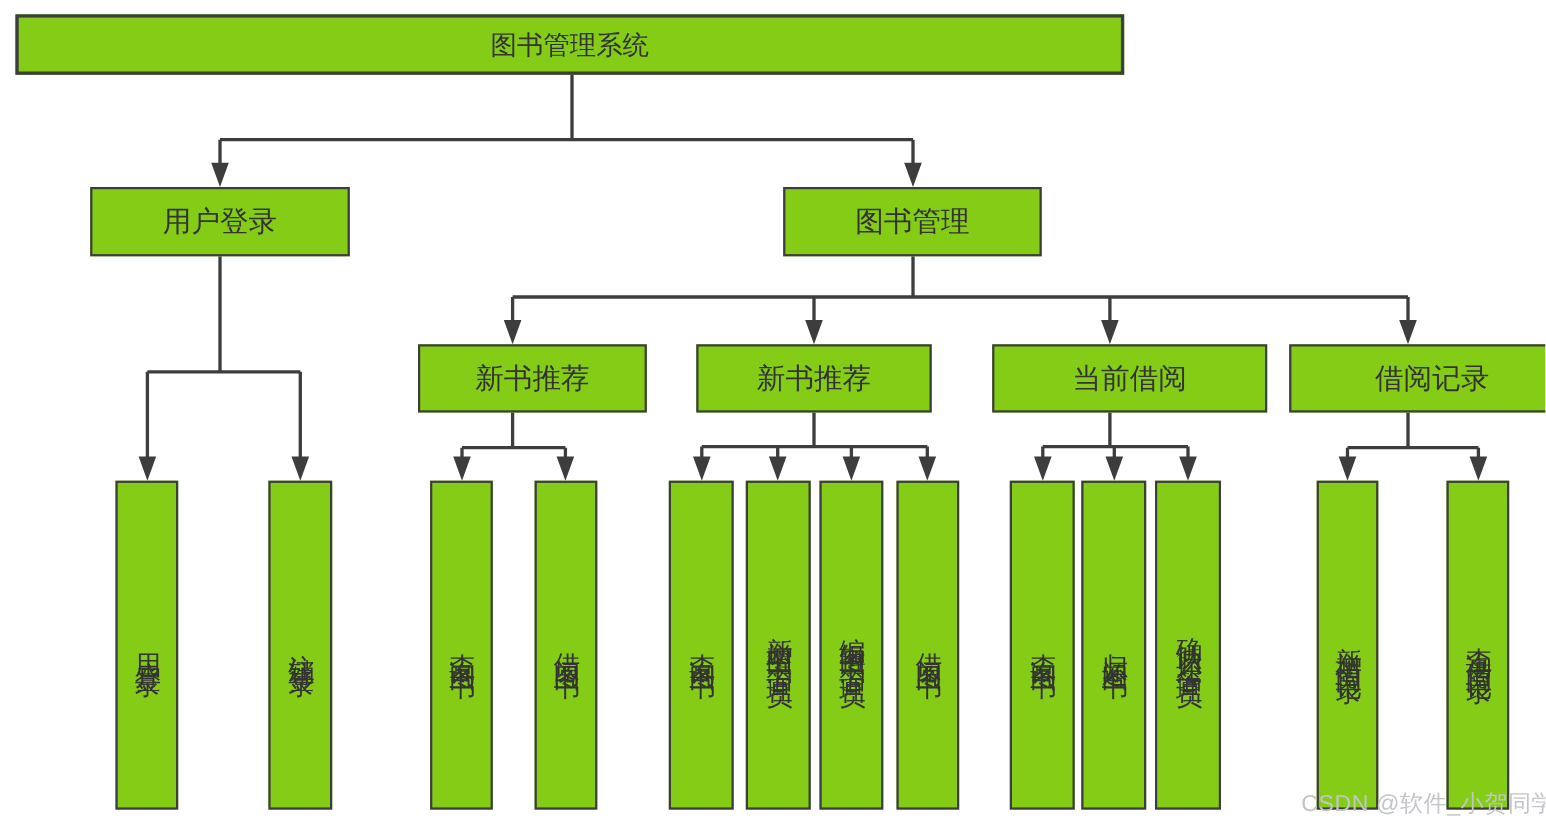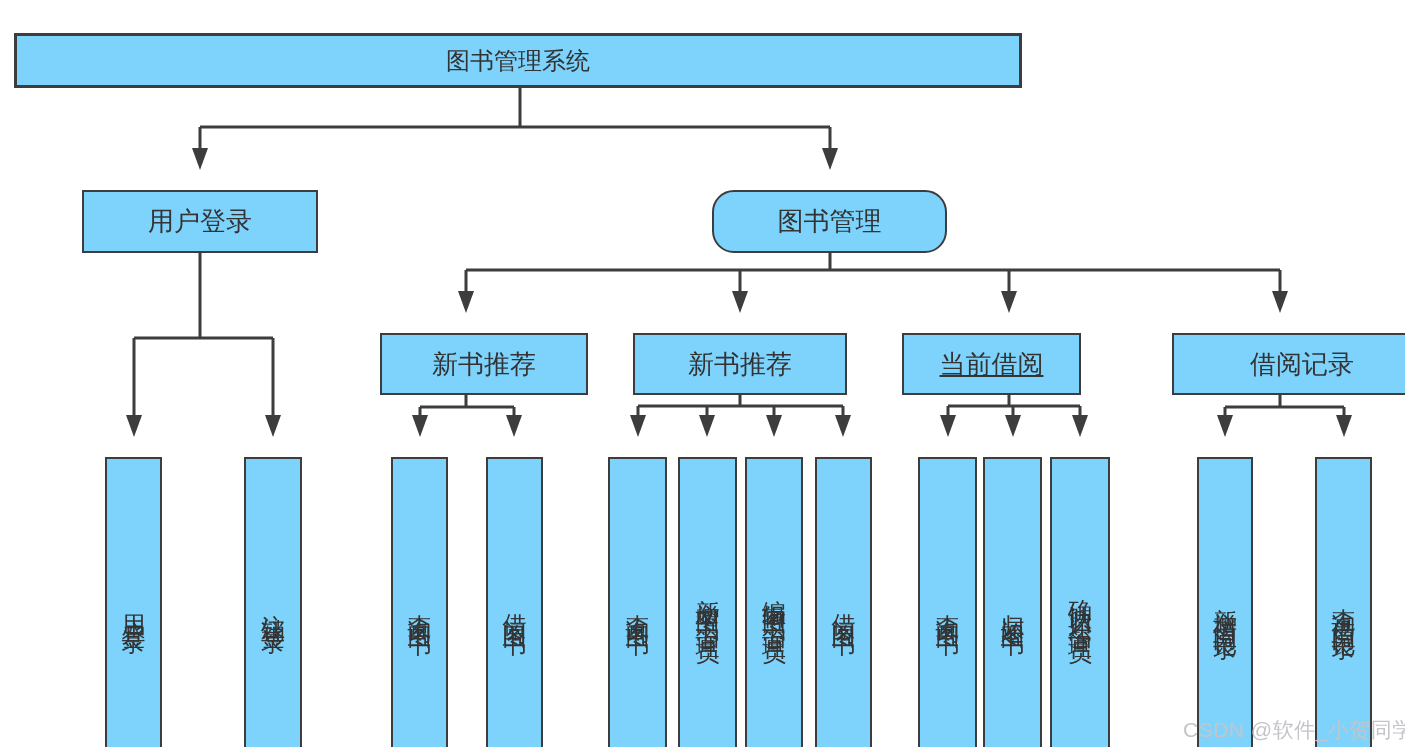--- a/index.html
+++ b/index.html
@@ -13,29 +13,28 @@
   }
   .connectors {
     position: absolute;
     left: 0; top: 0;
     width: 1405px; height: 747px;
     z-index: 1;
   }
   .box {
     position: absolute;
     box-sizing: border-box;
-    background: #7dd3fc;
+    background: #84cc16;
     border: 2px solid #3d3d3d;
     display: flex;
     align-items: center;
     justify-content: center;
     color: #333333;
     z-index: 2;
     white-space: nowrap;
-    margin-top: 20px;
   }
   .root-box {
     border-width: 3px;
     font-size: 24px;
   }
   .h-box {
     font-size: 26px;
   }
   .v-box {
     writing-mode: vertical-rl;
@@ -96,25 +95,25 @@
       <polygon points="1005,415 1021,415 1013,437"></polygon>
       <polygon points="1072,415 1088,415 1080,437"></polygon>
       <polygon points="1217,415 1233,415 1225,437"></polygon>
       <polygon points="1336,415 1352,415 1344,437"></polygon>
     </g>
   </svg>
 
   <div class="box root-box" style="left:14px; top:13px; width:1008px; height:55px;">图书管理系统</div>
 
   <div class="box h-box" style="left:82px; top:170px; width:236px; height:63px;">用户登录</div>
-  <div class="box h-box" style="left:712px; top:170px; width:235px; height:63px;border-radius:22px;">图书管理</div>
+  <div class="box h-box" style="left:712px; top:170px; width:235px; height:63px;">图书管理</div>
 
   <div class="box h-box" style="left:380px; top:313px; width:208px; height:62px;">新书推荐</div>
   <div class="box h-box" style="left:633px; top:313px; width:214px; height:62px;">新书推荐</div>
-  <div class="box h-box" style="left:902px; top:313px; width:179px; height:62px;text-decoration:underline;">当前借阅</div>
+  <div class="box h-box" style="left:902px; top:313px; width:250px; height:62px;">当前借阅</div>
   <div class="box h-box" style="left:1172px; top:313px; width:260px; height:62px;font-family:Liberation Mono, monospace;">借阅记录</div>
 
   <div class="box v-box" style="left:105px; top:437px; width:57px; height:299px;">用户登录</div>
   <div class="box v-box" style="left:244px; top:437px; width:58px; height:299px;">注销登录</div>
 
   <div class="box v-box" style="left:391px; top:437px; width:57px; height:299px;">查询图书</div>
   <div class="box v-box" style="left:486px; top:437px; width:57px; height:299px;">借阅图书</div>
 
   <div class="box v-box" style="left:608px; top:437px; width:59px; height:299px;">查询图书</div>
   <div class="box v-box" style="left:678px; top:437px; width:59px; height:299px;">新增图书（管理员）</div>

